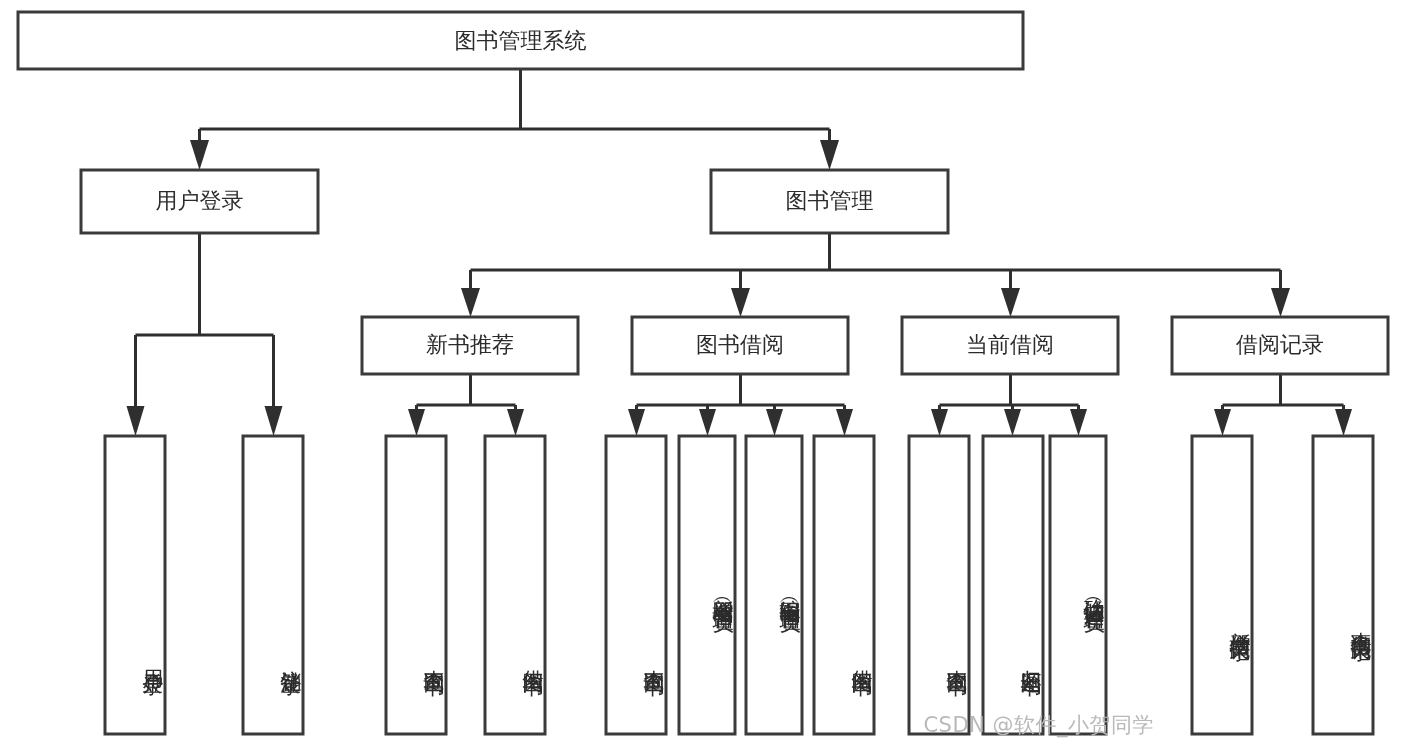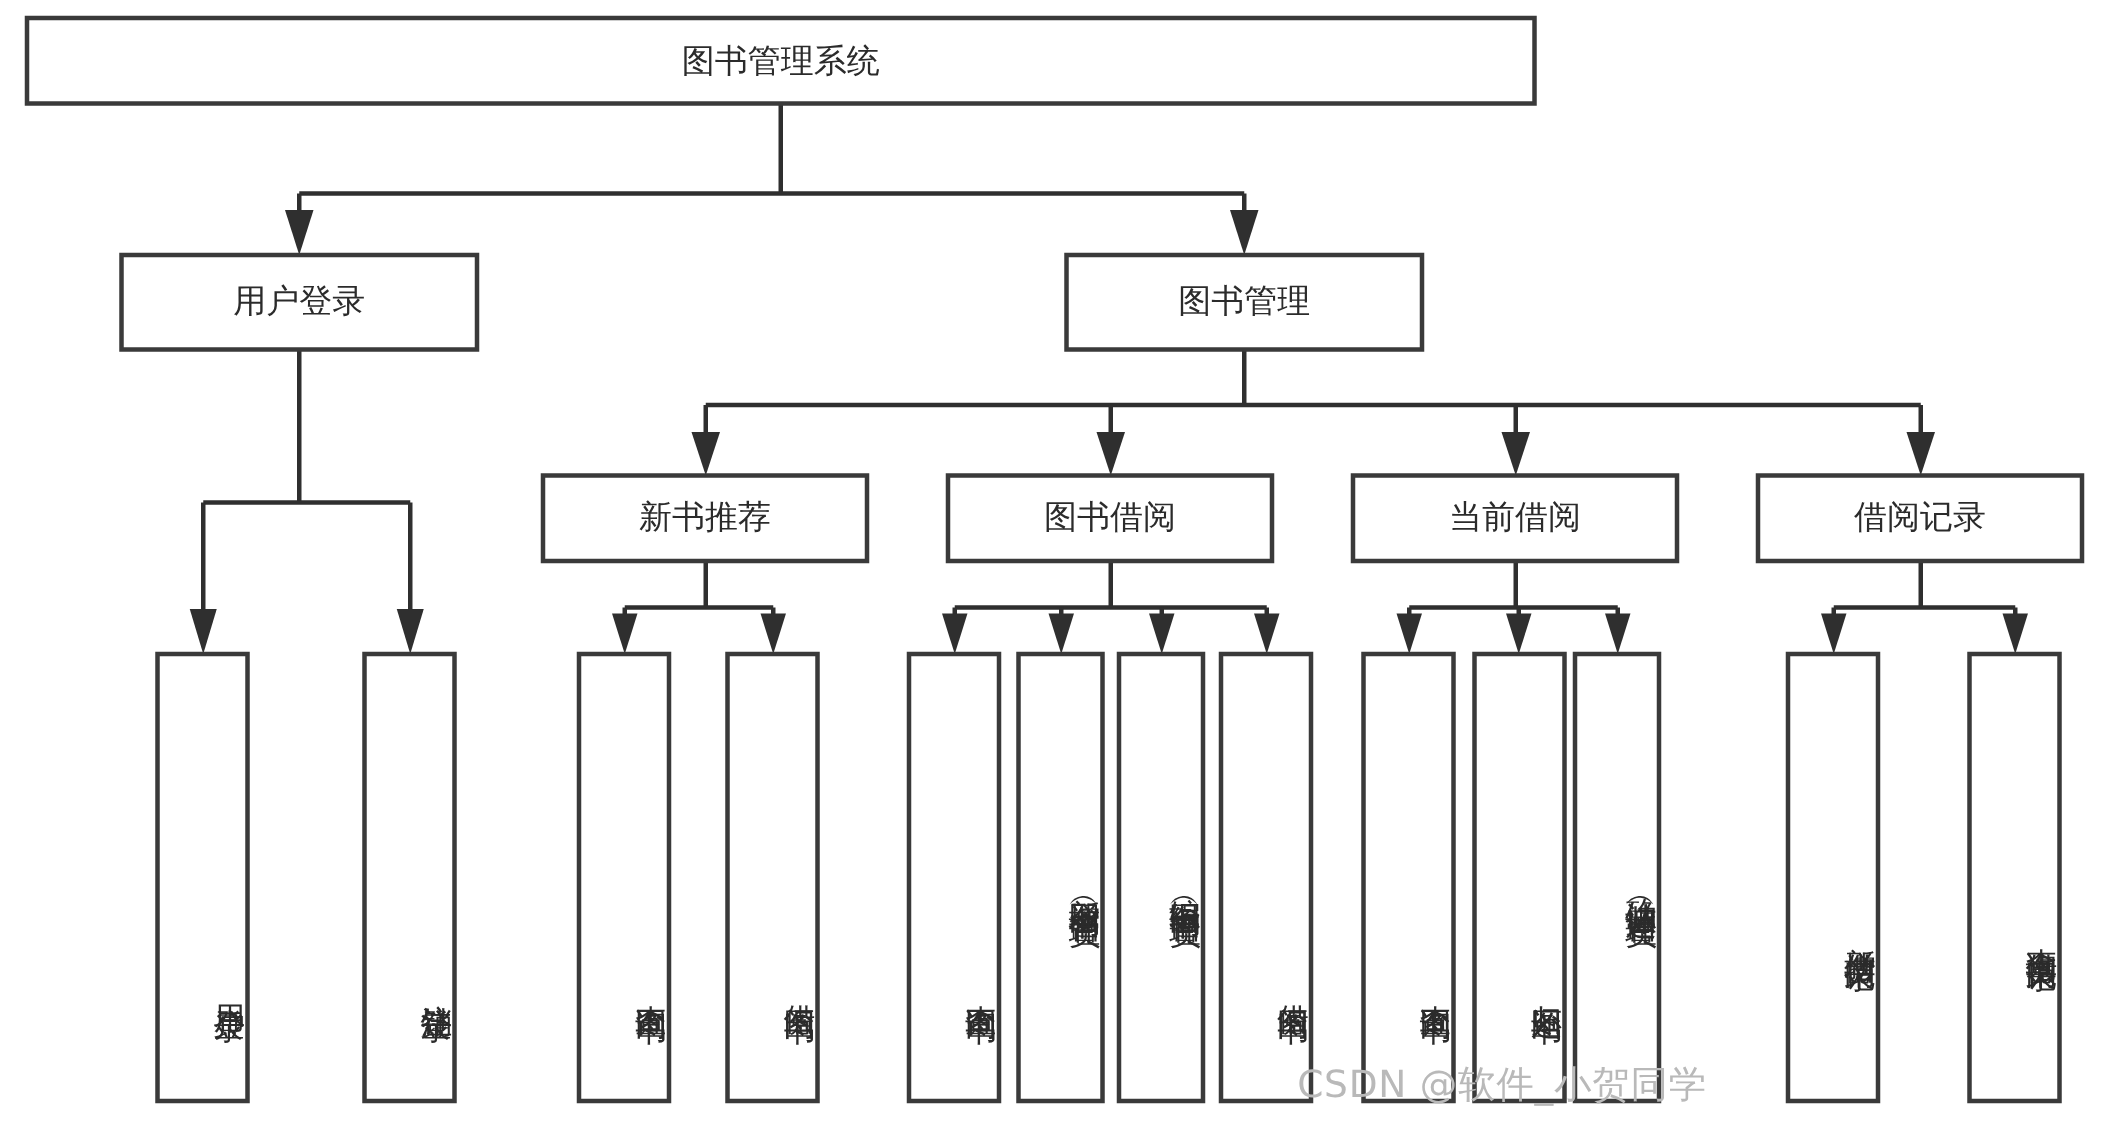--- a/index.html
+++ b/index.html
@@ -58,24 +58,24 @@
     font-family: "DejaVu Sans", "Liberation Sans", sans-serif;
     font-size: 21px;
     line-height: 1.18;
     letter-spacing: 2px;
     color: #2b2b2b;
     white-space: nowrap;
     pointer-events: none;
   }
   #watermark {
     position: absolute;
-    right: 24px;
+    right: 8px;
     bottom: 8px;
     font-family: "DejaVu Sans", "Liberation Sans", sans-serif;
-    font-size: 25px;
+    font-size: 21px;
     color: #b9b9b9;
     letter-spacing: 0.5px;
     user-select: none;
     white-space: nowrap;
   }
 </style>
 </head>
 <body>
 
 <div id="diagram-root">

